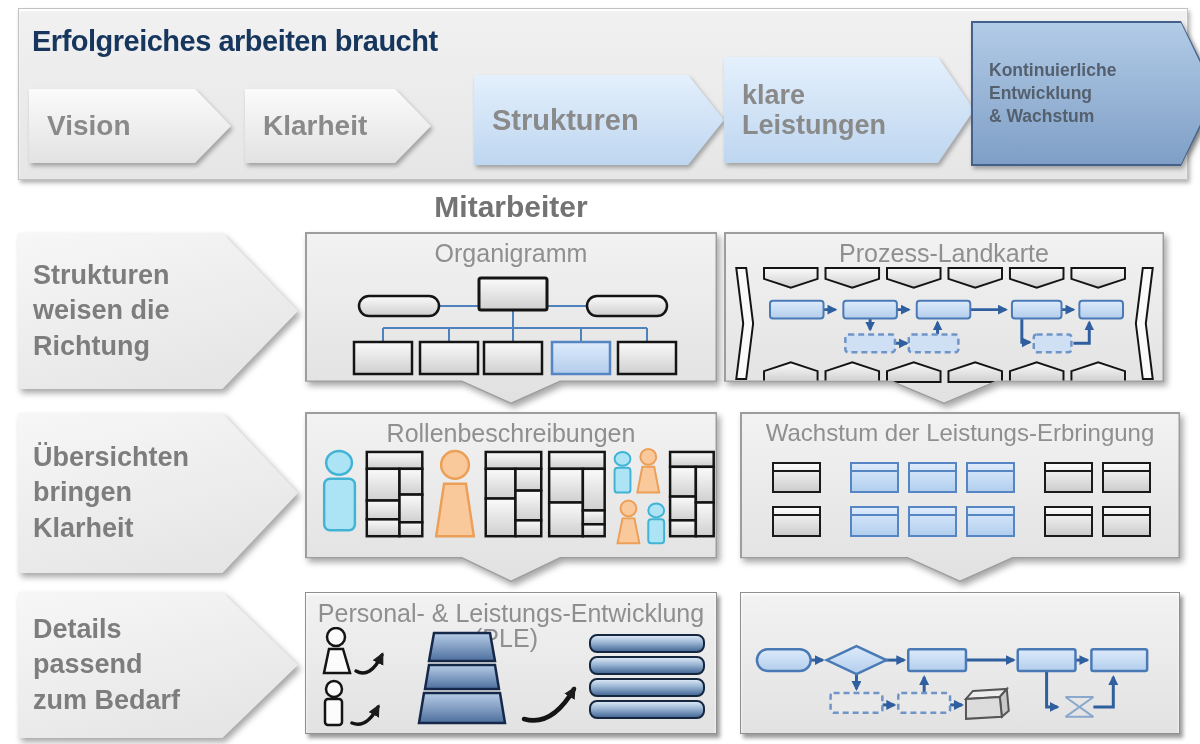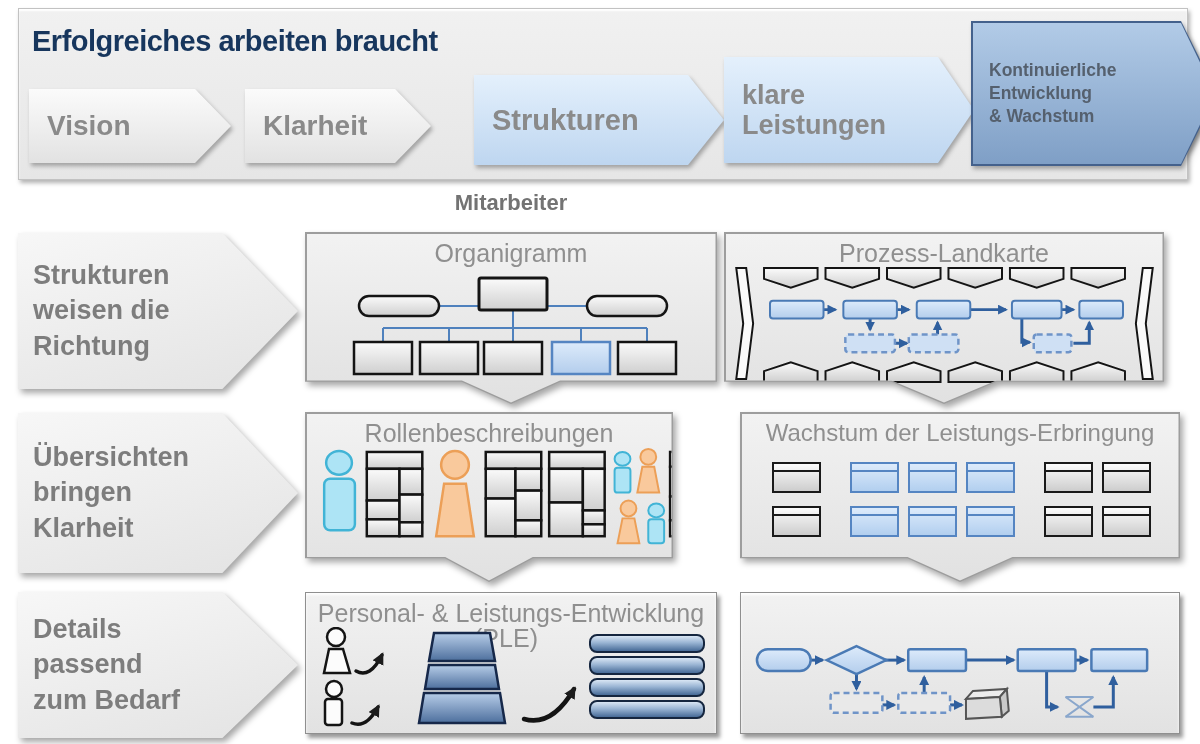--- a/index.html
+++ b/index.html
@@ -21,21 +21,21 @@
   .grayStep{background:linear-gradient(180deg,#fbfbfb,#e2e2e2);color:#8a8a8a;font-size:28px;}
   .blueStep{background:linear-gradient(180deg,#e4f0fc,#bed6f0);color:#8a8a8a;font-size:28px;}
   .steelO{background:#44618c;clip-path:polygon(0 0,calc(100% - 36px) 0,100% 50%,calc(100% - 36px) 100%,0 100%);}
   .steelI{position:absolute;inset:2px;background:linear-gradient(180deg,#b2cbe7,#7f9fc6);
           clip-path:polygon(0 0,calc(100% - 34px) 0,100% 50%,calc(100% - 34px) 100%,0 100%);
           display:flex;align-items:center;padding-left:16px;box-sizing:border-box;}
   .steelTxt{font-size:17.5px;font-weight:bold;color:#55606e;line-height:1.3;white-space:pre-line;}
   .pre{white-space:pre-line;}
 
   
-  .colHeader{position:absolute;top:190px;font-size:22px;font-weight:bold;color:#737373;text-align:center;}
+  .colHeader{position:absolute;top:190px;font-size:30px;font-weight:bold;color:#737373;text-align:center;}
 
   
   .rowArrow{clip-path:polygon(0 0,73% 0,100% 50%,73% 100%,0 100%);
             background:linear-gradient(165deg,#f7f7f7,#e3e3e3);
             display:flex;align-items:center;padding-left:15px;box-sizing:border-box;
             font-size:27px;font-weight:bold;color:#7d7d7d;line-height:1.3;white-space:pre-line;}
 
   
   .notch87{clip-path:polygon(0 0,100% 0,100% 87%,62% 87%,50% 100%,38% 87%,0 87%);}
   .notch86{clip-path:polygon(0 0,100% 0,100% 86%,62% 86%,50% 100%,38% 86%,0 86%);}
@@ -222,21 +222,21 @@
         </g>
         <g fill="#cfe0f4" stroke="#6f94c8" stroke-width="2.5" stroke-dasharray="6 4">
           <rect x="120" y="69" width="50" height="18" rx="3"></rect>
             <rect x="184" y="69" width="50" height="18" rx="3"></rect>
           <rect x="310" y="69" width="38" height="18" rx="3"></rect>
         </g>
       </svg>
     </div>
   </div>
 
-  <div class="abs shadow" style="left:305px;top:412px;width:368px;height:170px">
+  <div class="abs shadow" style="left:305px;top:412px;width:412px;height:170px">
     <div class="panelO notch86"></div>
     <div class="panelI notch86">
       <div class="panelTitle">Rollenbeschreibungen</div>
       <svg class="abs" style="left:0;top:34px" width="409" height="112" viewBox="0 0 412 113">
         <g fill="#ade4f5" stroke="#41b4d6" stroke-width="2.5">
           <ellipse cx="32" cy="15" rx="13" ry="12"></ellipse>
             <rect x="17" y="31" width="31" height="52" rx="6"></rect>
         </g>
         <g fill="url(#gGray)" stroke="#141414" stroke-width="2.5">
           <rect x="60" y="4" width="56" height="17"></rect>

